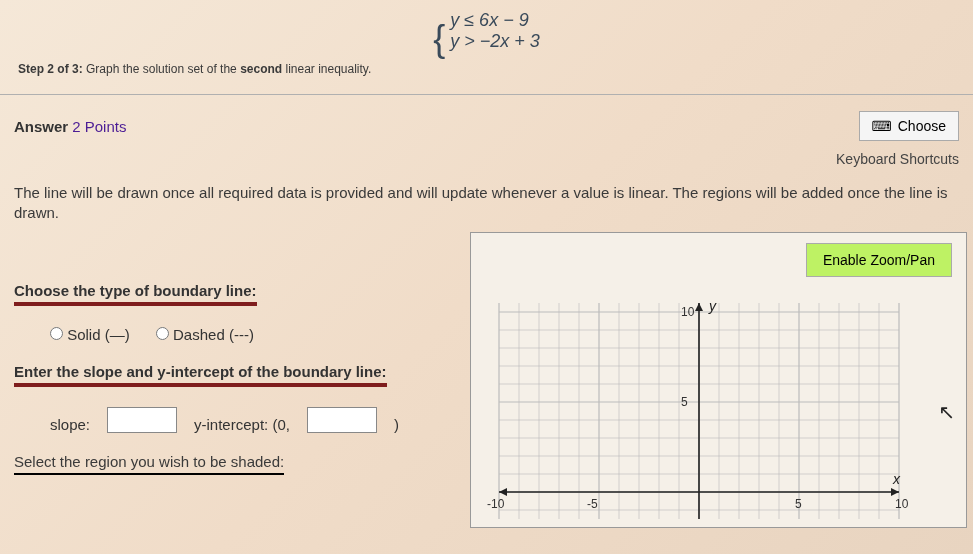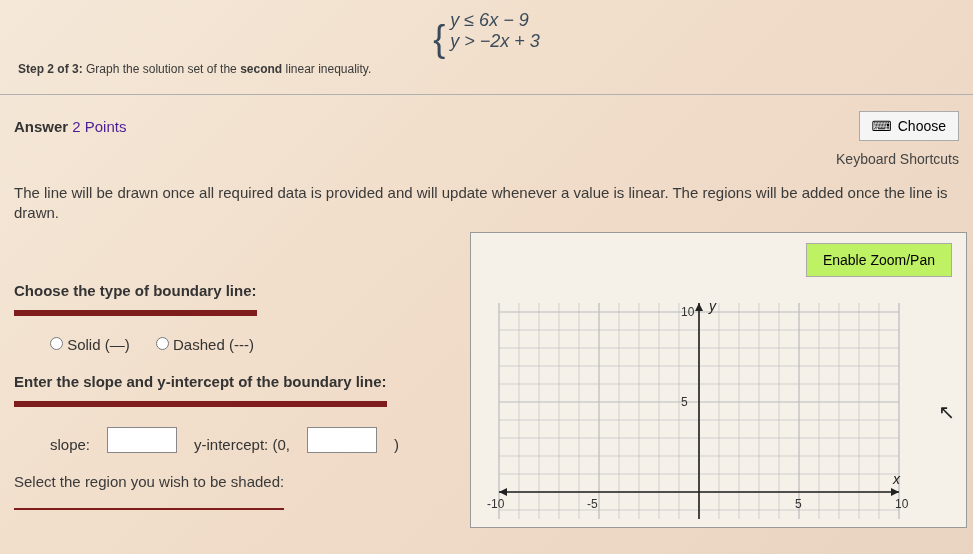--- a/index.html
+++ b/index.html
@@ -74,23 +74,23 @@
     top: 2px;
     border: 1px solid #aaa;
     background: #bef264;
     padding: 8px 16px;
     font-size: 14px;
     cursor: pointer;
     margin-top: 8px;
   }
   .section-title {
     font-weight: bold;
-    border-bottom: 6px solid #7f1d1d;
+    border-bottom: 4px solid #7f1d1d;
     display: inline-block;
-    padding-bottom: 11px;
+    padding-bottom: 3px;
     margin-bottom: 14px;
     font-size: 15px;
   }
   .radio-row {
     margin: 6px 0 20px 36px;
     font-size: 15px;
   }
   .radio-row label { margin-right: 22px; cursor: pointer; }
   .input-row {
     margin: 6px 0 20px 36px;
@@ -101,23 +101,23 @@
   }
   .text-input {
     width: 70px;
     height: 26px;
     border: 1px solid #888;
     background: #fff;
     padding: 2px 4px;
     font-size: 14px;
   }
   .shade-title {
-    border-bottom: 2px solid #7f1d1d;
+    border-bottom: 2px solid #000000;
     display: inline-block;
-    padding-bottom: 18px;
+    padding-bottom: 3px;
     font-size: 15px;
     color: #3a3a3a;
   }
   svg.graph { margin-top: 42px; }
   .cursor-icon {
     position: absolute;
     right: 18px;
     top: 400px;
     font-size: 20px;
     color: #222;

